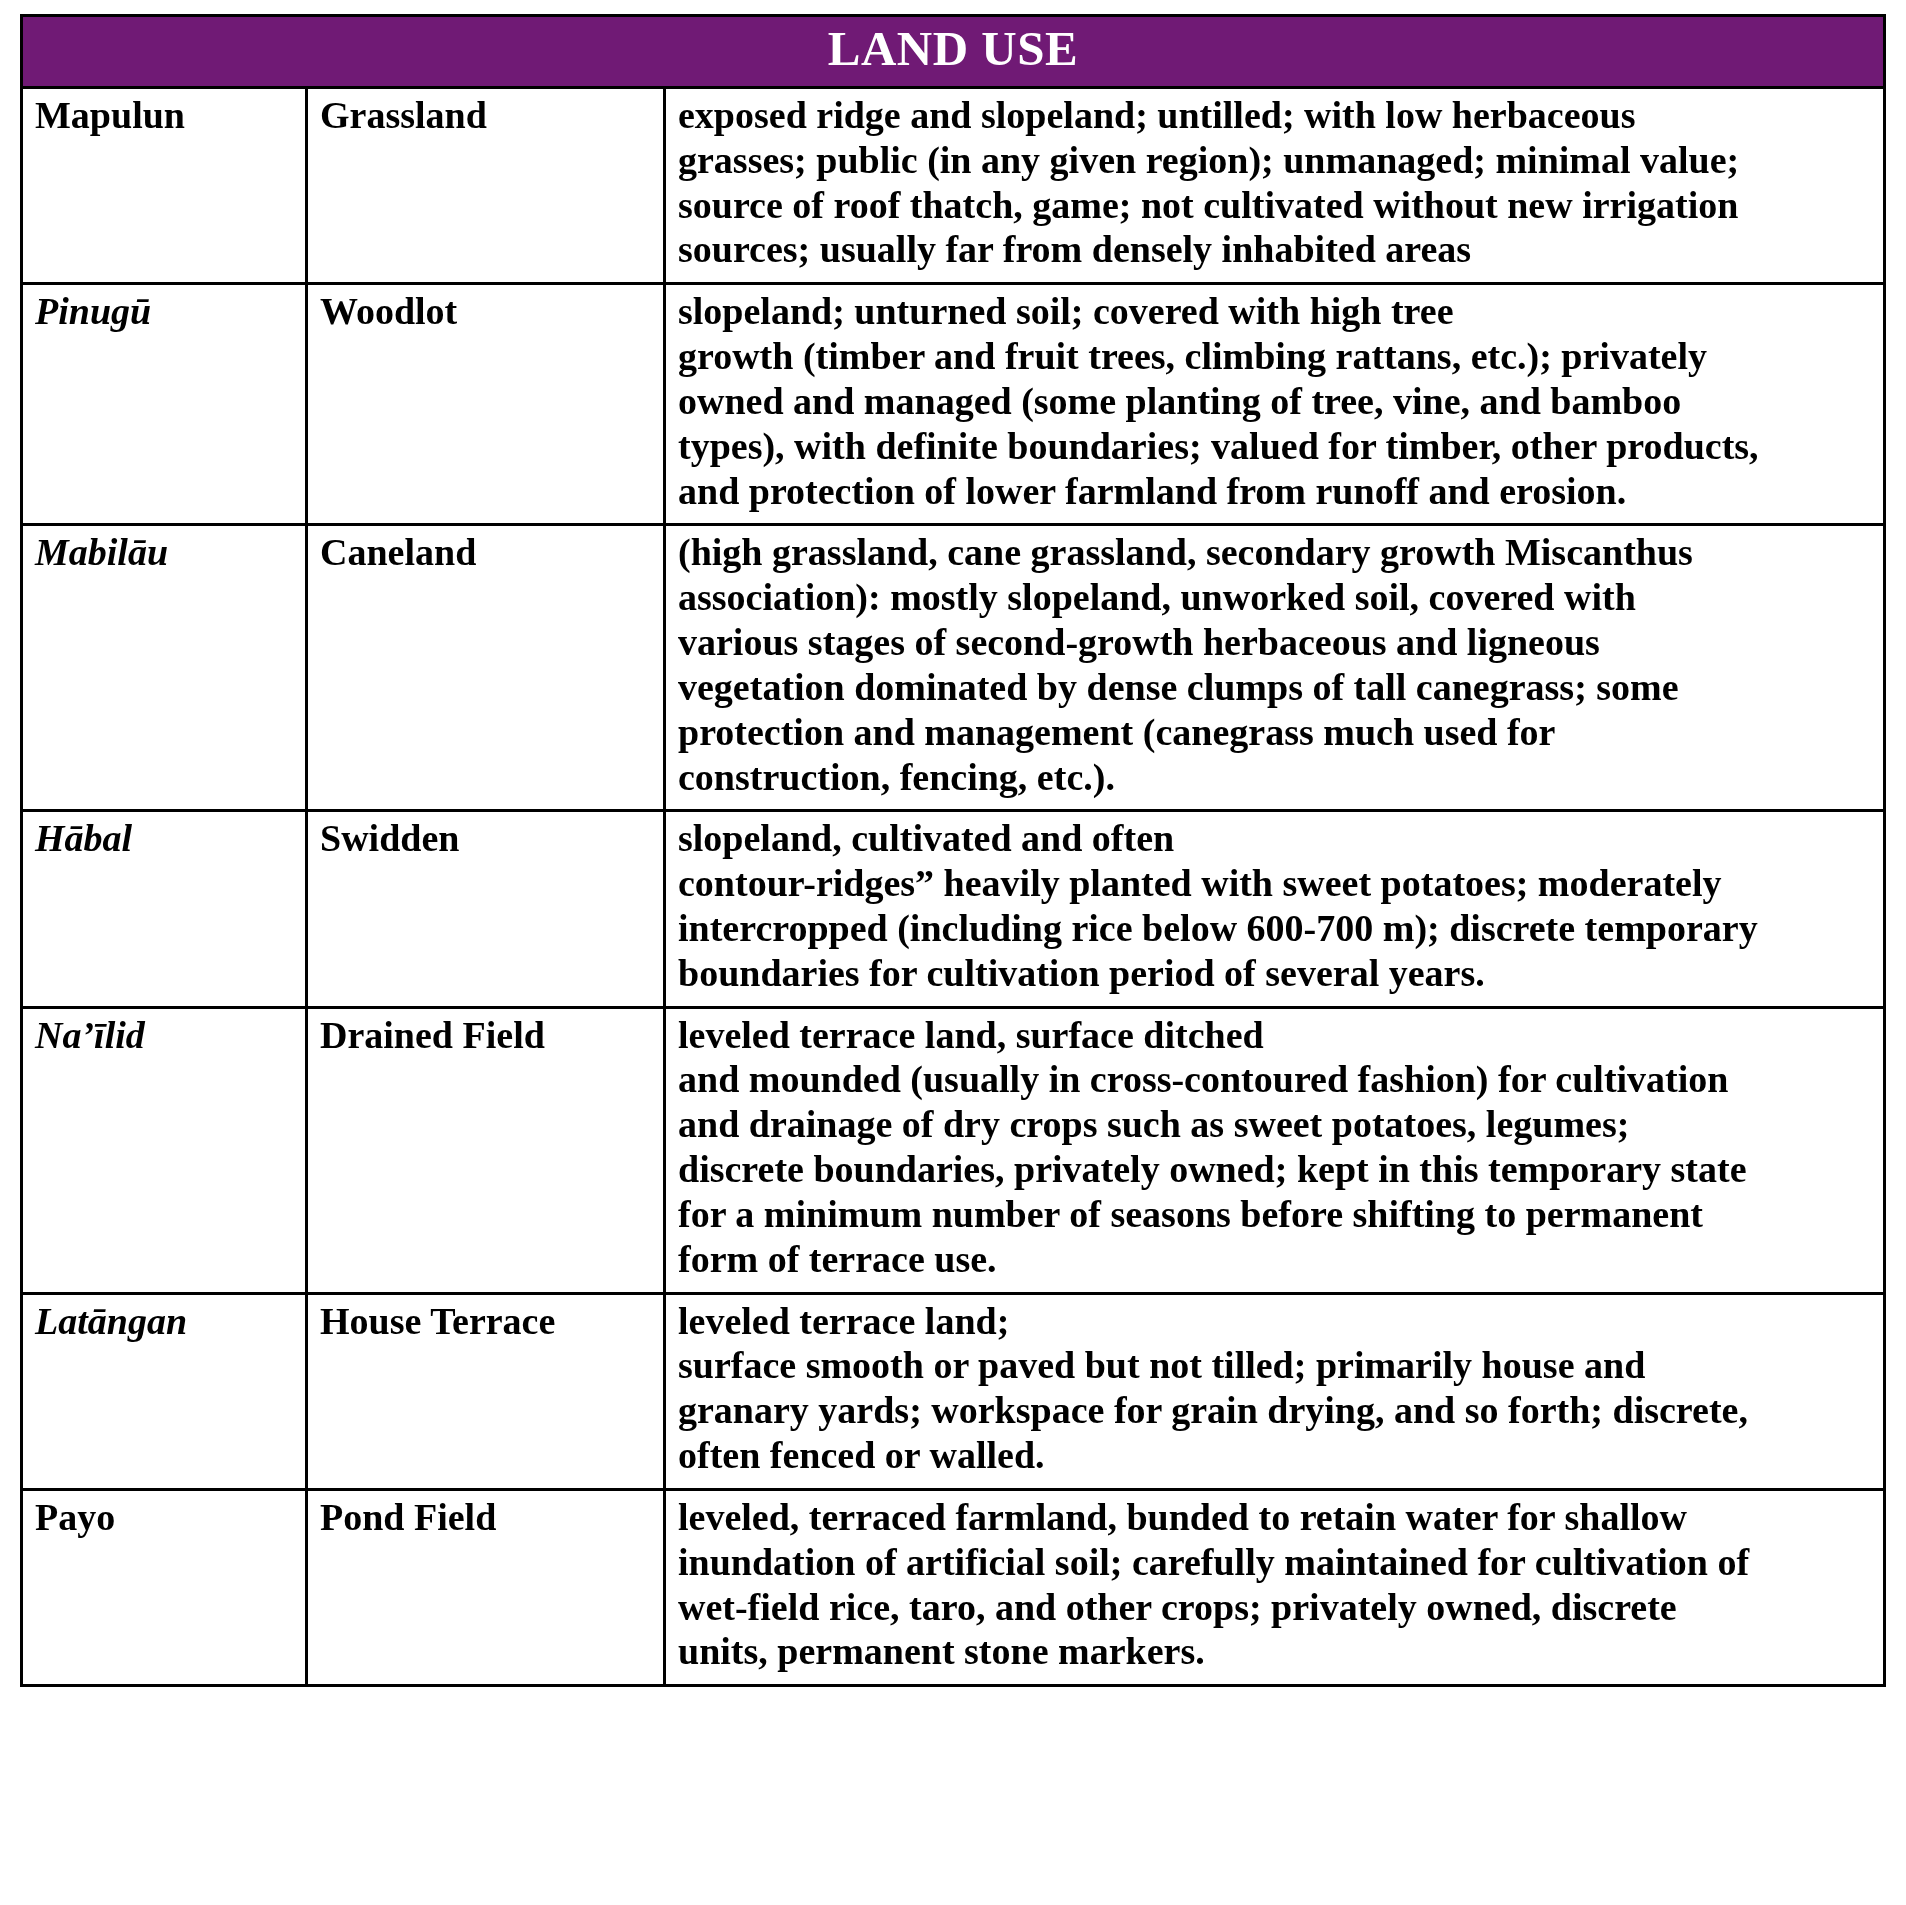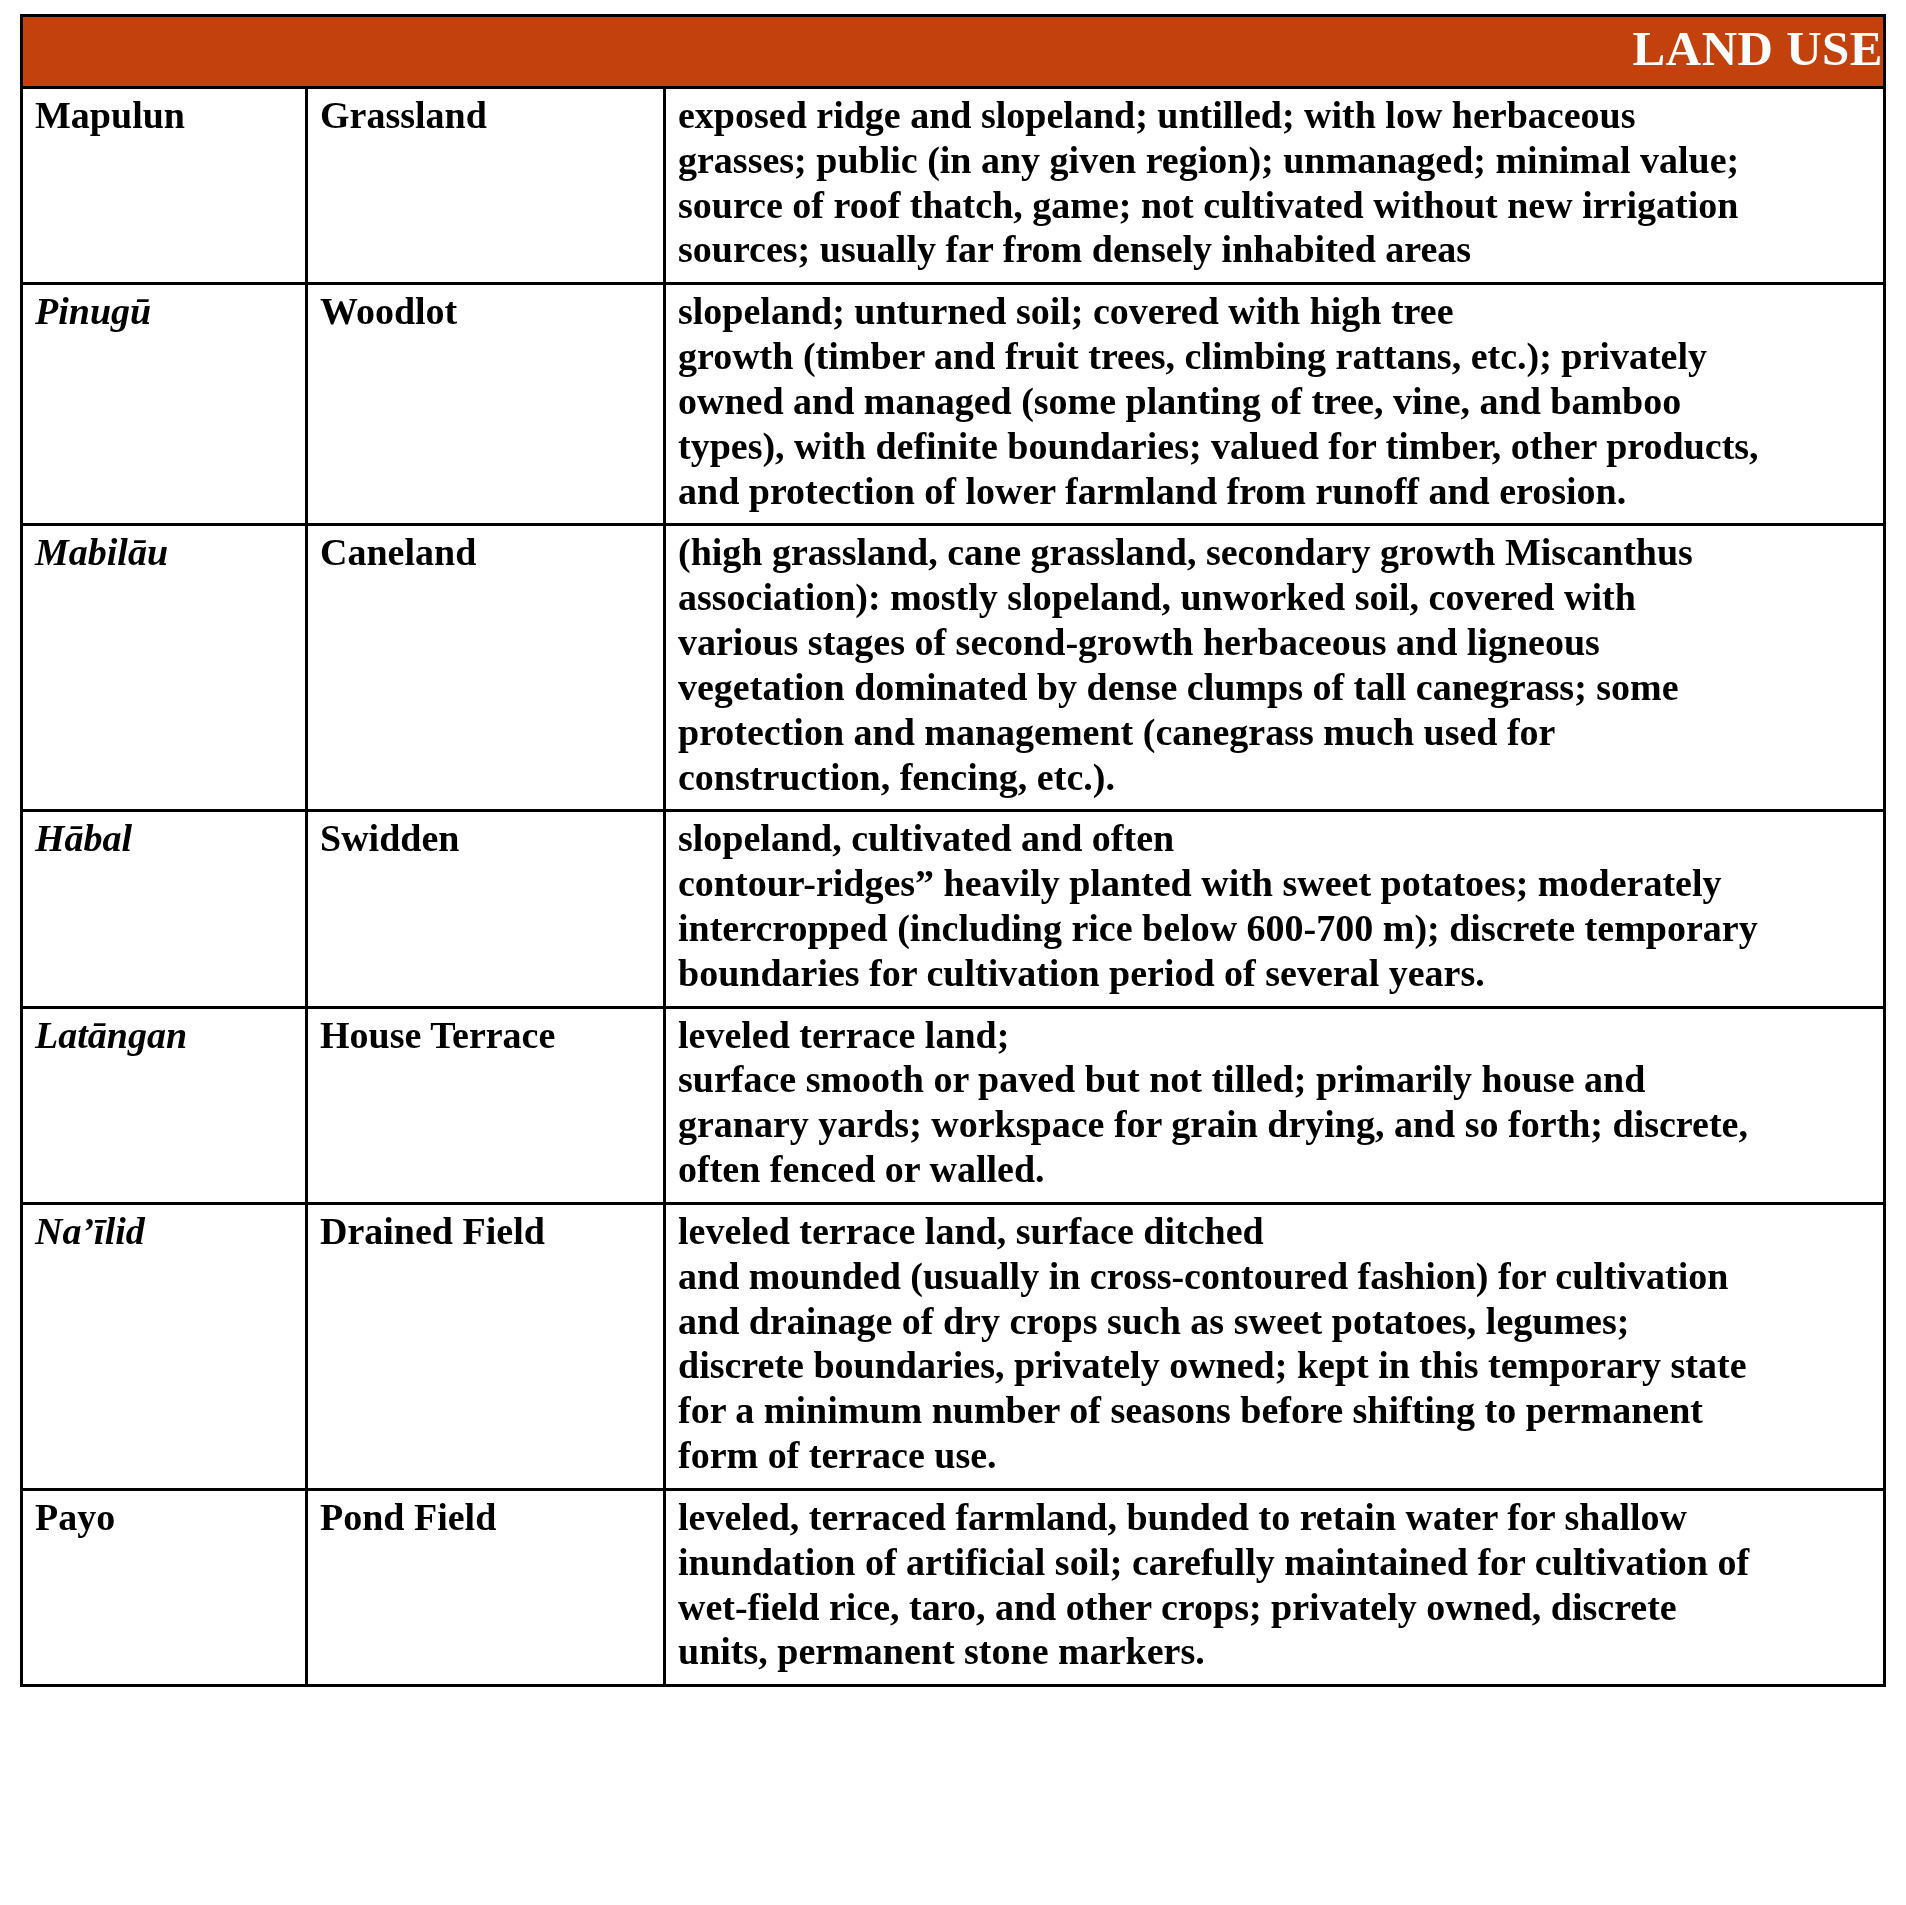--- a/index.html
+++ b/index.html
@@ -30,23 +30,23 @@
     table-layout: fixed;
     border: 3px solid #000;
   }
 
   table.landuse col.c-term   { width: 285px; }
   table.landuse col.c-usage  { width: 358px; }
   table.landuse col.c-desc   { width: auto; }
 
   
   tr.title-row th {
-    background: #c2410c;
+    background: #701a75;
     color: #ffffff;
-    text-align: right;
+    text-align: center;
     font-weight: bold;
     font-size: 49px;
     line-height: 1.08;
     letter-spacing: 0.5px;
     padding: 6px 0 10px 0;
     border: none;
     font-family: "Liberation Serif", "DejaVu Serif", serif;
   }
 
   
@@ -137,39 +137,39 @@
           <td class="term italic">Hābal</td>
           <td class="usage">Swidden</td>
           <td class="desc">
             <span class="line">slopeland, cultivated and often</span>
             <span class="line">contour-ridges” heavily planted with sweet potatoes; moderately</span>
             <span class="line">intercropped (including rice below 600-700 m); discrete temporary</span>
             <span class="line">boundaries for cultivation period of several years.</span>
           </td>
         </tr>
         <tr class="body-row">
-          <td class="term italic">Latāngan</td>
-          <td class="usage">House Terrace</td>
-          <td class="desc">
-            <span class="line">leveled terrace land;</span>
-            <span class="line">surface smooth or paved but not tilled; primarily house and</span>
-            <span class="line">granary yards; workspace for grain drying, and so forth; discrete,</span>
-            <span class="line">often fenced or walled.</span>
-          </td>
-        </tr>
-        <tr class="body-row">
           <td class="term italic">Na’īlid</td>
           <td class="usage">Drained Field</td>
           <td class="desc">
             <span class="line">leveled terrace land, surface ditched</span>
             <span class="line">and mounded (usually in cross-contoured fashion) for cultivation</span>
             <span class="line">and drainage of dry crops such as sweet potatoes, legumes;</span>
             <span class="line">discrete boundaries, privately owned; kept in this temporary state</span>
             <span class="line">for a minimum number of seasons before shifting to permanent</span>
             <span class="line">form of terrace use.</span>
+          </td>
+        </tr>
+        <tr class="body-row">
+          <td class="term italic">Latāngan</td>
+          <td class="usage">House Terrace</td>
+          <td class="desc">
+            <span class="line">leveled terrace land;</span>
+            <span class="line">surface smooth or paved but not tilled; primarily house and</span>
+            <span class="line">granary yards; workspace for grain drying, and so forth; discrete,</span>
+            <span class="line">often fenced or walled.</span>
           </td>
         </tr>
         <tr class="body-row">
           <td class="term">Payo</td>
           <td class="usage">Pond Field</td>
           <td class="desc">
             <span class="line">leveled, terraced farmland, bunded to retain water for shallow</span>
             <span class="line">inundation of artificial soil; carefully maintained for cultivation of</span>
             <span class="line">wet-field rice, taro, and other crops; privately owned, discrete</span>
             <span class="line">units, permanent stone markers.</span>

